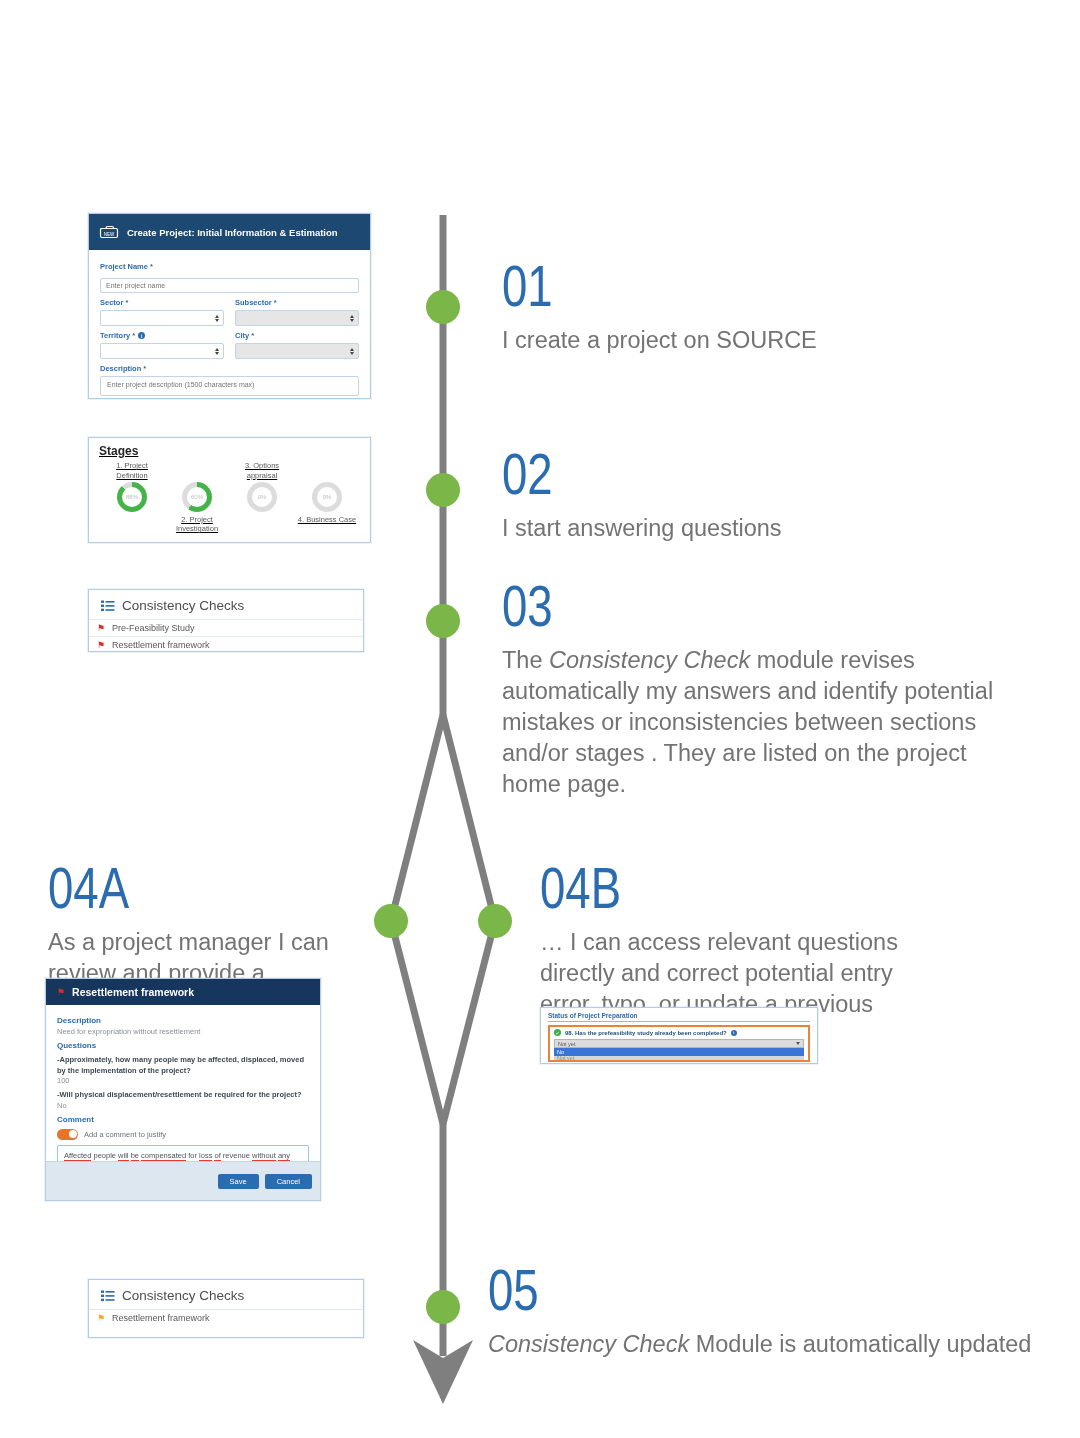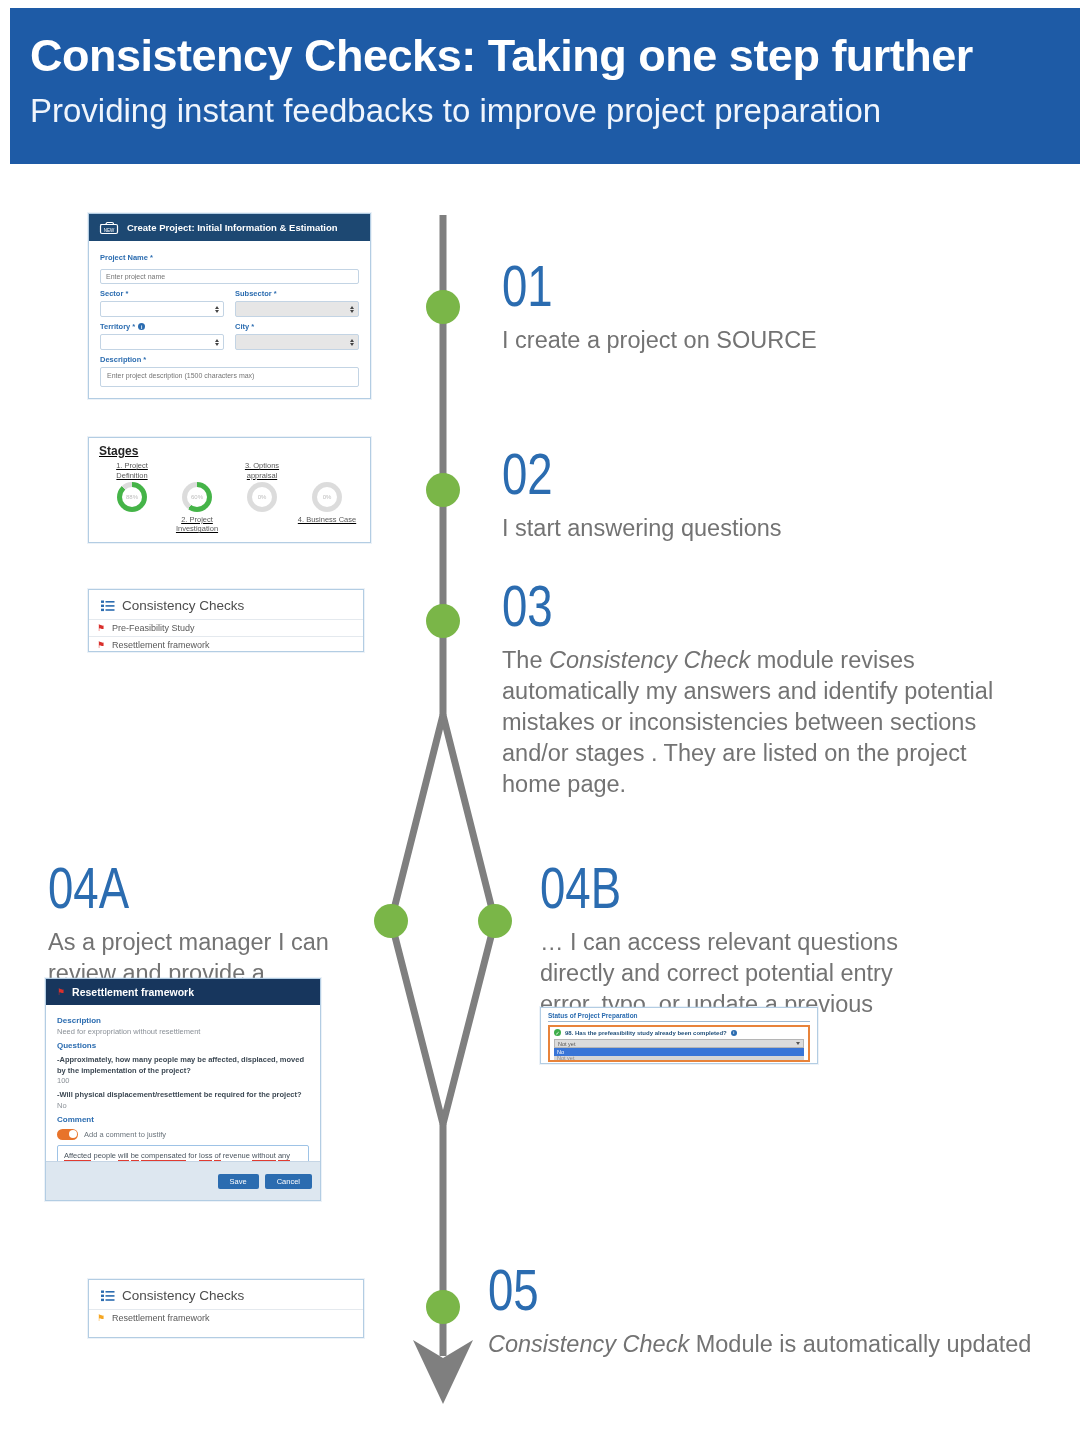--- a/index.html
+++ b/index.html
@@ -28,21 +28,21 @@
   #step04a { left:48px;  top:860px; width:345px; }
   #step04b { left:540px; top:860px; width:370px; }
   #step05 { left:488px; top:1262px; width:560px; }
 
   
   .panel { position:absolute; background:#fff; border:1px solid #b3cde3; z-index:2;
            box-shadow:0 0 0 1px rgba(179,205,227,0.25); }
 
   
   #create-project { left:88px; top:213px; width:283px; height:186px; }
-  .cp-header { height:27px; background:#1d4872; display:flex; align-items:center; gap:8px; padding:4px 10px; }
+  .cp-header { height:36px; background:#1d4872; display:flex; align-items:center; gap:8px; padding:4px 10px; }
   .cp-title { color:#fff; font-size:9.5px; font-weight:700; }
   .cp-body { padding:7px 11px; }
   .f-label { font-size:7.5px; font-weight:700; color:#2b6cb0; margin:5px 0 3px; display:flex; align-items:center; gap:3px; }
   .f-input { width:100%; height:15px; border:1px solid #c3d4e4; border-radius:2px;
              font-size:7px; color:#9aa4ad; padding:0 5px; font-family:"Liberation Sans",sans-serif; background:#fff; }
   .f-row { display:flex; gap:11px; }
   .f-col { flex:1; }
   .f-select { height:16px; border:1px solid #c3d4e4; border-radius:2px; background:#fff;
               display:flex; align-items:center; justify-content:flex-end; padding:0 4px; }
   .f-select.disabled { background:#e6e6e6; }
@@ -140,24 +140,20 @@
     <g fill="#7ab648">
       <circle cx="443" cy="307" r="17"></circle>
       <circle cx="443" cy="490" r="17"></circle>
       <circle cx="443" cy="621" r="17"></circle>
       <circle cx="391" cy="921" r="17"></circle>
       <circle cx="495" cy="921" r="17"></circle>
       <circle cx="443" cy="1307" r="17"></circle>
     </g>
   </svg>
 
-  <div id="banner">
-    <div class="title">Consistency Checks: Taking one step further</div>
-    <div class="subtitle">Providing instant feedbacks to improve project preparation</div>
-  </div>
 
   <div class="panel" id="create-project">
     <div class="cp-header">
       <span class="icon-gap">
         <svg width="20" height="14" viewBox="0 0 20 14">
           <path d="M1.5 3.5 h5 l1.5 -2 h5 a1.5 1.5 0 0 1 1.5 1.5 v1" fill="none" stroke="#fff" stroke-width="1.2"></path>
           <rect x="1.5" y="3.5" width="17" height="9" rx="1.5" fill="none" stroke="#fff" stroke-width="1.2"></rect>
           <text x="10" y="10.5" text-anchor="middle" font-size="4.5" fill="#fff" font-family="Liberation Sans, sans-serif">NEW</text>
         </svg>
       </span>

